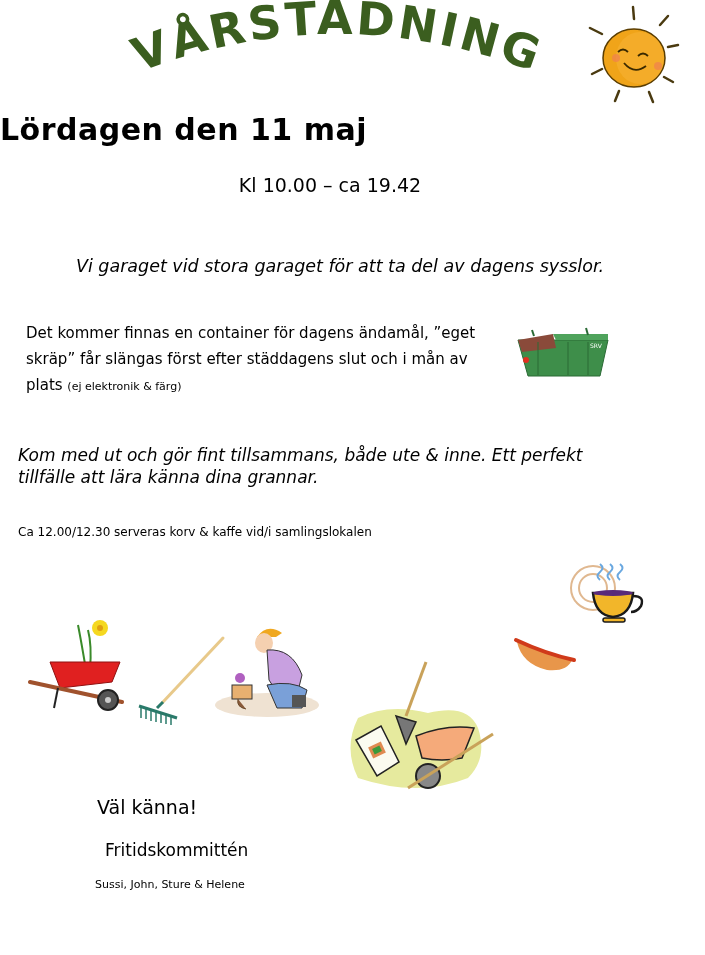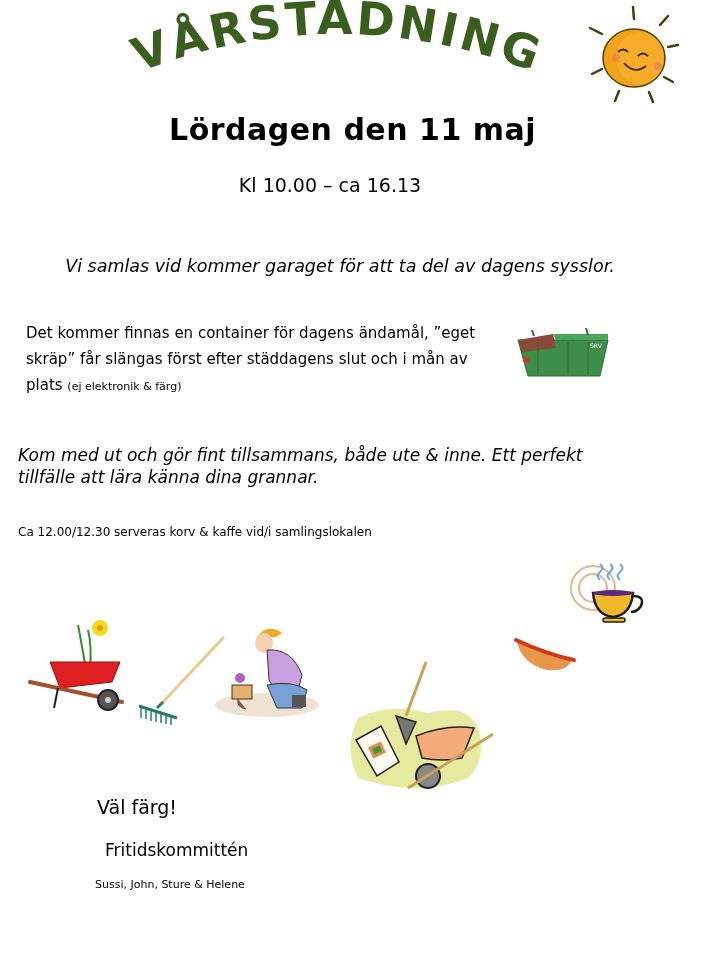--- a/index.html
+++ b/index.html
@@ -1,21 +1,21 @@
 <!DOCTYPE html>
 <html><head>
   <meta charset="utf-8">
   <style>
     html, body { margin: 0; padding: 0; background: #ffffff; }
     body { width: 705px; height: 955px; position: relative; overflow: hidden;
            font-family: "DejaVu Sans", sans-serif; color: #000; }
     .abs { position: absolute; }
     .title-arc { left: 110px; top: 0; width: 450px; height: 95px; }
     .sun { left: 578px; top: 2px; width: 110px; height: 105px; }
-    .date { left: 0; width: 705px; top: 112px; text-align: center; font-weight: bold; font-size: 30px; letter-spacing: 0.5px; }
+    .date { left: 0; width: 705px; top: 112px; font-weight: bold; font-size: 30px; letter-spacing: 0.5px; }
     .time { left: 0; width: 660px; top: 174px; text-align: center; font-size: 19px; }
     .gather { left: 0; width: 680px; top: 256px; text-align: center; font-style: italic; font-size: 17.5px; }
     .container-text { left: 26px; top: 320px; width: 480px; font-size: 15px; line-height: 26px; }
     .container-text .small { font-size: 11px; }
     .container-img { left: 508px; top: 318px; width: 110px; height: 70px; }
     .invite { left: 18px; top: 444px; width: 620px; font-size: 17px; font-style: italic; line-height: 22px; }
     .food { left: 18px; top: 525px; font-size: 12px; }
     .coffee { left: 565px; top: 558px; width: 85px; height: 72px; }
     .hotdog { left: 512px; top: 632px; width: 65px; height: 45px; }
     .wheelbarrow1 { left: 28px; top: 610px; width: 100px; height: 110px; }
@@ -52,22 +52,22 @@
   <ellipse cx="56" cy="56" rx="31" ry="29" fill="#f0a419" stroke="#5a3d00" stroke-width="1.5"></ellipse>
   <ellipse cx="62" cy="56" rx="24" ry="26" fill="#f6b334" opacity="0.6"></ellipse>
   <circle cx="38" cy="56" r="4" fill="#f08050" opacity="0.7"></circle>
   <circle cx="80" cy="64" r="4" fill="#f08050" opacity="0.7"></circle>
   <path d="M40 50 q5 -5 10 0" stroke="#3a2a00" stroke-width="1.8" fill="none"></path>
   <path d="M60 54 q5 -5 10 0" stroke="#3a2a00" stroke-width="1.8" fill="none"></path>
   <path d="M46 61 q10 12 22 3" stroke="#3a2a00" stroke-width="1.8" fill="none"></path>
 </svg>
 
 <div class="abs date">Lördagen den 11 maj</div>
-<div class="abs time">Kl 10.00 – ca 16.13</div>
-<div class="abs gather">Vi samlas vid kommer garaget för att ta del av dagens sysslor.</div>
+<div class="abs time">Kl 10.00 – ca 19.42</div>
+<div class="abs gather">Vi garaget vid stora garaget för att ta del av dagens sysslor.</div>
 
 <div class="abs container-text">
   <span>Det kommer finnas en container för dagens ändamål, ”eget skräp” får slängas först efter städdagens slut och i mån av plats</span>
   <span class="small">(ej elektronik &amp; färg)</span>
 </div>
 
 <svg class="abs container-img" viewBox="0 0 110 70">
   <polygon points="10,22 100,22 92,58 20,58" fill="#3e8e4a" stroke="#2a6a35" stroke-width="1"></polygon>
   <polygon points="10,22 45,16 48,30 14,34" fill="#8a4a3a"></polygon>
   <polygon points="45,16 100,16 100,22 48,22" fill="#4fa35c"></polygon>
@@ -146,15 +146,15 @@
   <line x1="78" y1="4" x2="58" y2="58" stroke="#c9a25a" stroke-width="3"></line>
   <path d="M48 58 l20 6 l-10 22 z" fill="#777" stroke="#222" stroke-width="1.5"></path>
   <path d="M8 82 l25 -14 l18 36 l-22 14 z" fill="#fbfbf0" stroke="#222" stroke-width="1.5"></path>
   <rect x="22" y="86" width="14" height="12" fill="#e08a50" transform="rotate(-25 29 92)"></rect>
   <rect x="25" y="89" width="8" height="6" fill="#3a9a3a" transform="rotate(-25 29 92)"></rect>
   <path d="M68 78 q30 -12 58 -8 l-12 30 q-20 4 -40 0 z" fill="#f5aa7a" stroke="#222" stroke-width="1.5"></path>
   <circle cx="80" cy="118" r="12" fill="#888" stroke="#222" stroke-width="2"></circle>
   <line x1="60" y1="130" x2="145" y2="76" stroke="#c9a25a" stroke-width="3"></line>
 </svg>
 
-<div class="abs welcome">Väl färg!</div>
+<div class="abs welcome">Väl känna!</div>
 <div class="abs committee">Fritidskommittén</div>
 <div class="abs names">Sussi, John, Sture &amp; Helene</div>
 
 </body></html>

